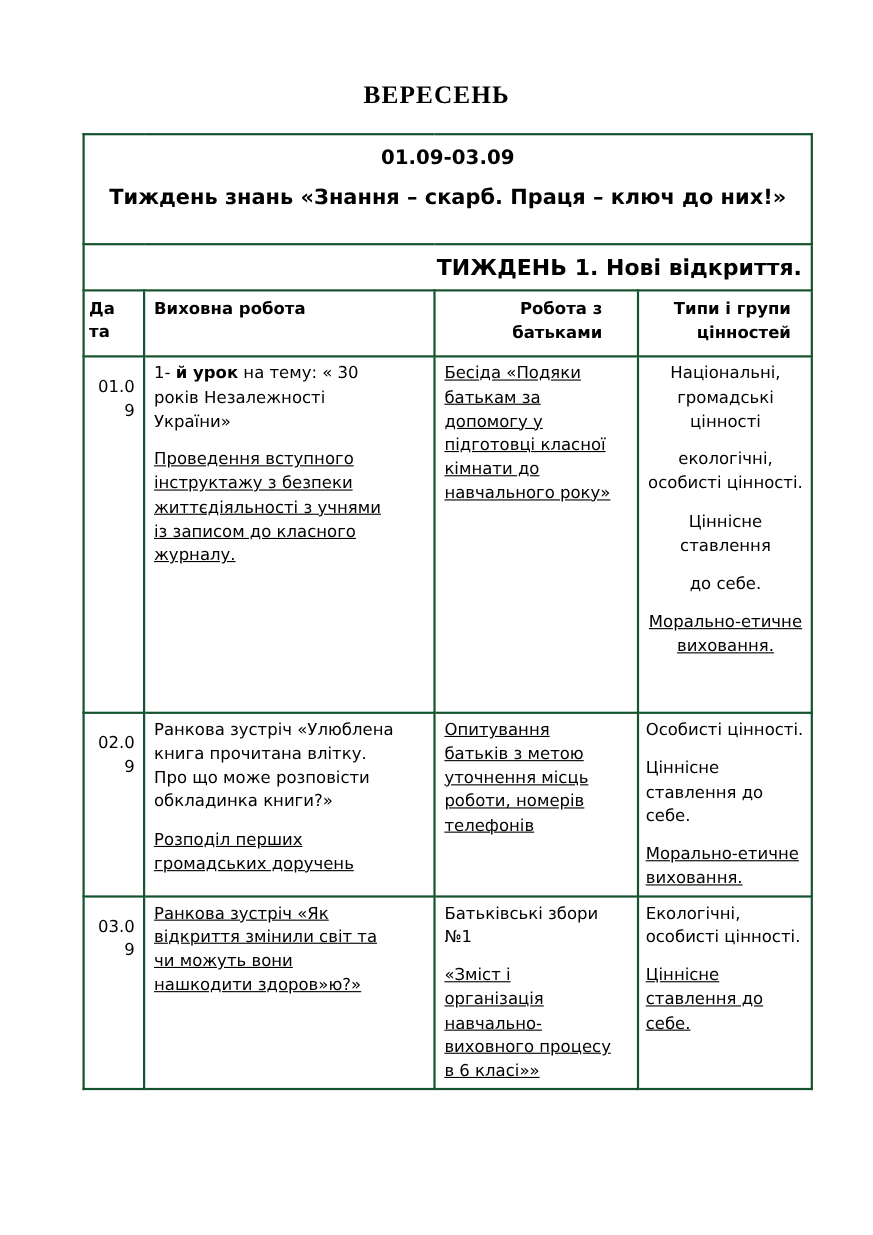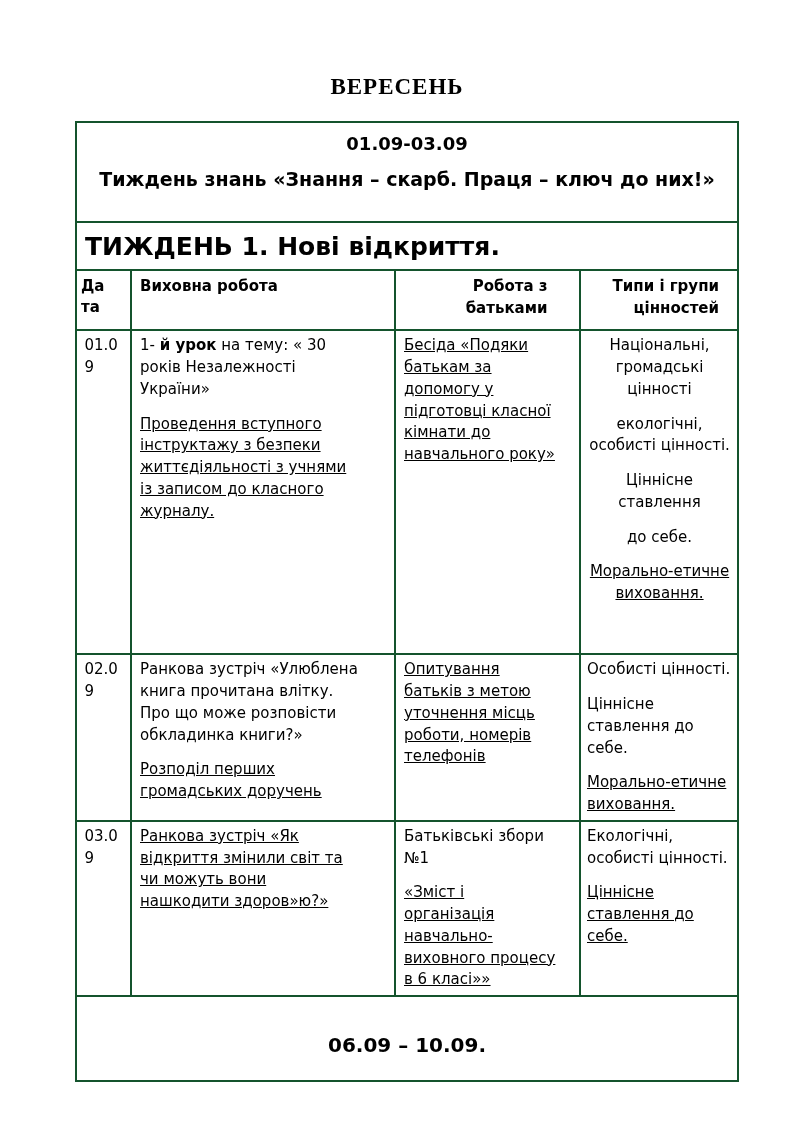--- a/index.html
+++ b/index.html
@@ -30,31 +30,31 @@
     vertical-align: top;
     font-size: 15px;
     line-height: 1.45;
     padding: 4px 8px;
     word-wrap: break-word;
   }
   
   td.band1 { height: 100px; text-align: center; padding: 6px 6px; }
   .band1-dates { font-weight: bold; font-size: 18px; margin: 2px 0 10px; }
   .band1-theme { font-weight: bold; font-size: 19px; line-height: 1.35; }
-  td.band2 { height: 42px; text-align: left; font-weight: bold; font-size: 25px; padding-top: 6px; }
+  td.band2 { height: 42px; text-align: right; font-weight: bold; font-size: 20px; padding-top: 6px; }
   td.band3 { height: 85px; text-align: center; font-weight: bold; font-size: 20px; vertical-align: middle; padding-top: 18px; }
   
   tr.cols td { font-weight: bold; height: 60px; padding-top: 5px; }
   td.colh-date { padding: 5px 2px 2px 4px; }
   .colh-date-inner { width: 30px; word-break: break-all; line-height: 1.4; }
   td.colh-center { text-align: right; }
   .colh-narrow { max-width: 120px; margin: 0 auto; }
   
   td.cell-date { text-align: center; padding: 4px 2px; }
-  .date-inner { width: 38px; margin: 0 auto; word-break: break-all; text-align: left; }
+  .date-inner { width: 38px; margin: 12px auto; word-break: break-all; text-align: right; }
   td.cell-work { padding: 4px 36px 4px 8px; }
   td.cell-parents { padding: 4px 20px 4px 8px; }
   td.cell-values { padding: 4px 5px 4px 6px; margin-left: 16px; }
   td.cell-values.center-vals { text-align: center; }
   td p { margin: 0 0 13px 0; }
   td p:last-child { margin-bottom: 0; text-decoration: underline; }
   tr.row-1 td { height: 324px; }
   tr.row-2 td { height: 158px; }
   tr.row-3 td { height: 160px; }
 </style>
@@ -144,17 +144,14 @@
     <td class="cell-parents">
       <p>Батьківські збори №1</p>
       <p>«Зміст і організація навчально-виховного процесу в 6 класі»»</p>
     </td>
     <td class="cell-values">
       <p>Екологічні, особисті цінності.</p>
       <p>Ціннісне ставлення до себе.</p>
     </td>
   </tr>
 
-  <tr>
-    <td colspan="4" class="band3">06.09 – 10.09.</td>
-  </tr>
 </tbody>
   </table>
 
 </body></html>

